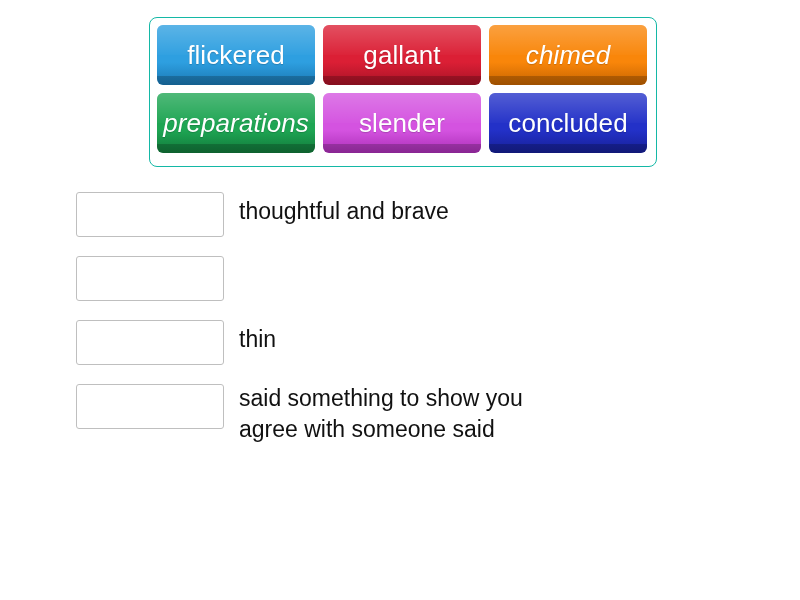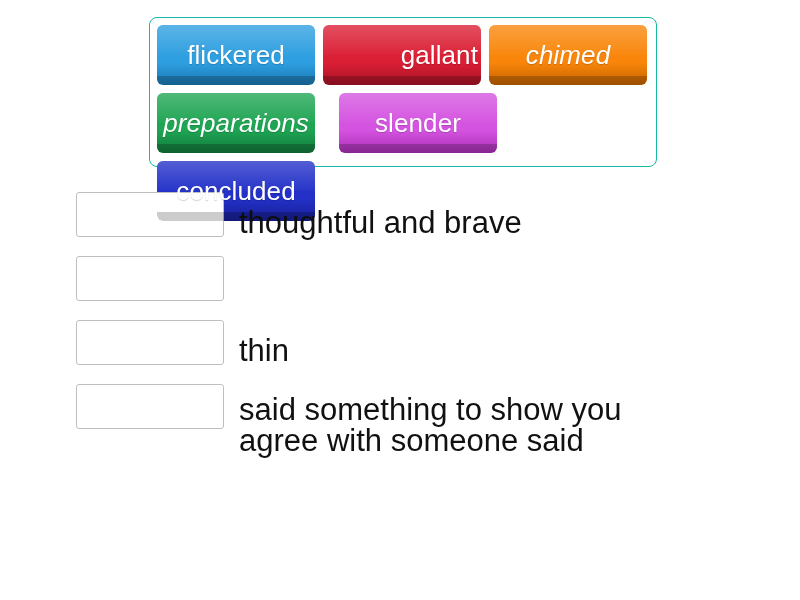--- a/index.html
+++ b/index.html
@@ -98,48 +98,47 @@
     height: 45px;
     min-width: 148px;
     box-sizing: border-box;
     background: #ffffff;
     border: 1px solid #bfbfbf;
     border-radius: 3px;
     margin-top: 1px;
   }
   .definition {
     margin-left: 15px;
-    font-size: 31px;
+    font-size: 23px;
     line-height: 31px;
     color: #111111;
     padding-top: 5px;
     white-space: pre-line;
-    margin-top: 11px;
   }
   .definition.two-line {
     padding-top: 0px;
   }
 </style>
 </head>
 <body>
 
 <div id="word-bank">
     <div class="word-tile" style="background: linear-gradient(rgb(46, 159, 224) 0%, rgb(46, 159, 224) 62%, rgb(26, 120, 180) 100%);">
       <span class="tile-label">flickered</span>
     </div>
-    <div class="word-tile" style="background: linear-gradient(rgb(219, 31, 53) 0%, rgb(219, 31, 53) 62%, rgb(168, 18, 38) 100%); justify-content: flex-end;">
+    <div class="word-tile" style="background: linear-gradient(rgb(219, 31, 53) 0%, rgb(219, 31, 53) 62%, rgb(168, 18, 38) 100%);">
       <span class="tile-label">gallant</span>
     </div>
     <div class="word-tile" style="background: linear-gradient(rgb(249, 134, 10) 0%, rgb(249, 134, 10) 62%, rgb(198, 100, 0) 100%); font-style: italic;">
       <span class="tile-label">chimed</span>
     </div>
     <div class="word-tile" style="background: linear-gradient(rgb(30, 165, 83) 0%, rgb(30, 165, 83) 62%, rgb(18, 122, 59) 100%); font-style: italic;">
       <span class="tile-label">preparations</span>
     </div>
-    <div class="word-tile" style="background: linear-gradient(rgb(212, 83, 224) 0%, rgb(212, 83, 224) 62%, rgb(172, 47, 184) 100%); margin-left: 16px;">
+    <div class="word-tile" style="background: linear-gradient(rgb(212, 83, 224) 0%, rgb(212, 83, 224) 62%, rgb(172, 47, 184) 100%);">
       <span class="tile-label">slender</span>
     </div>
     <div class="word-tile" style="background: linear-gradient(rgb(35, 49, 200) 0%, rgb(35, 49, 200) 62%, rgb(22, 31, 150) 100%);">
       <span class="tile-label">concluded</span>
     </div>
   </div>
 
 <div id="answer-list">
     <div class="answer-row">
       <div class="drop-zone"></div>

